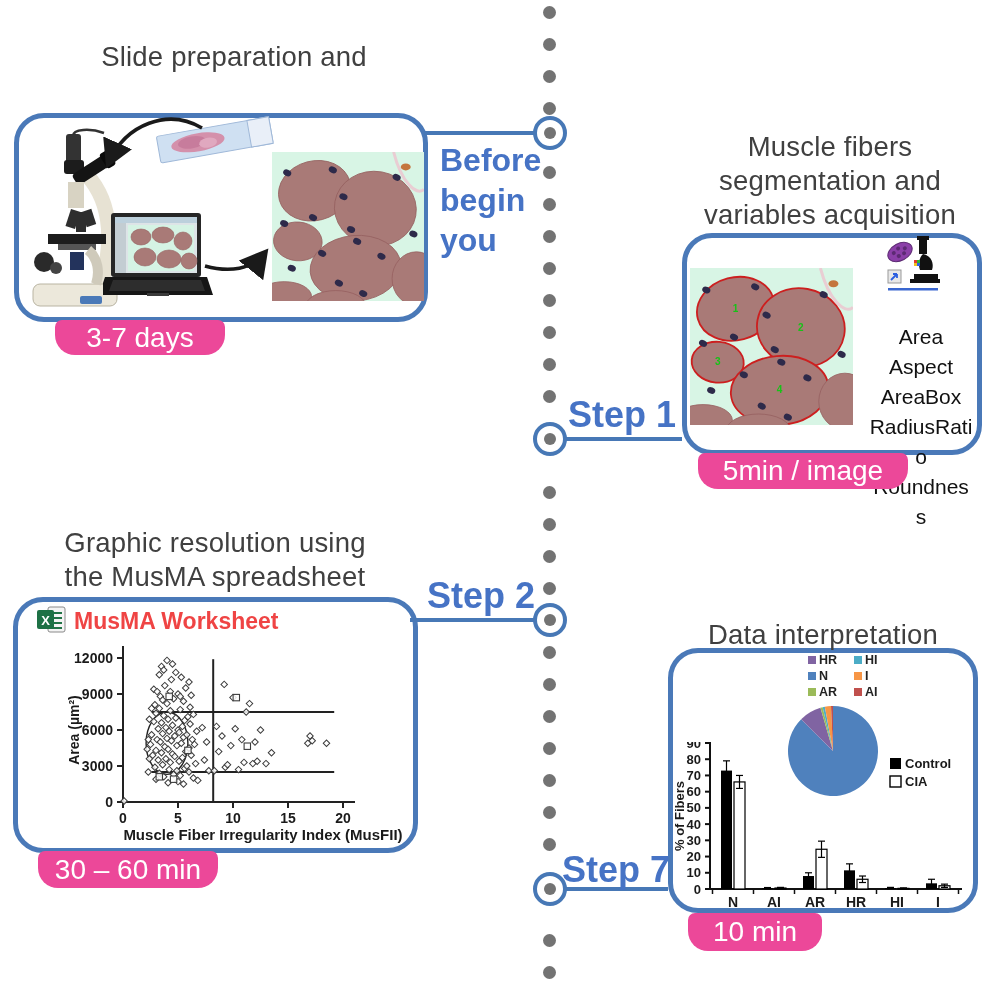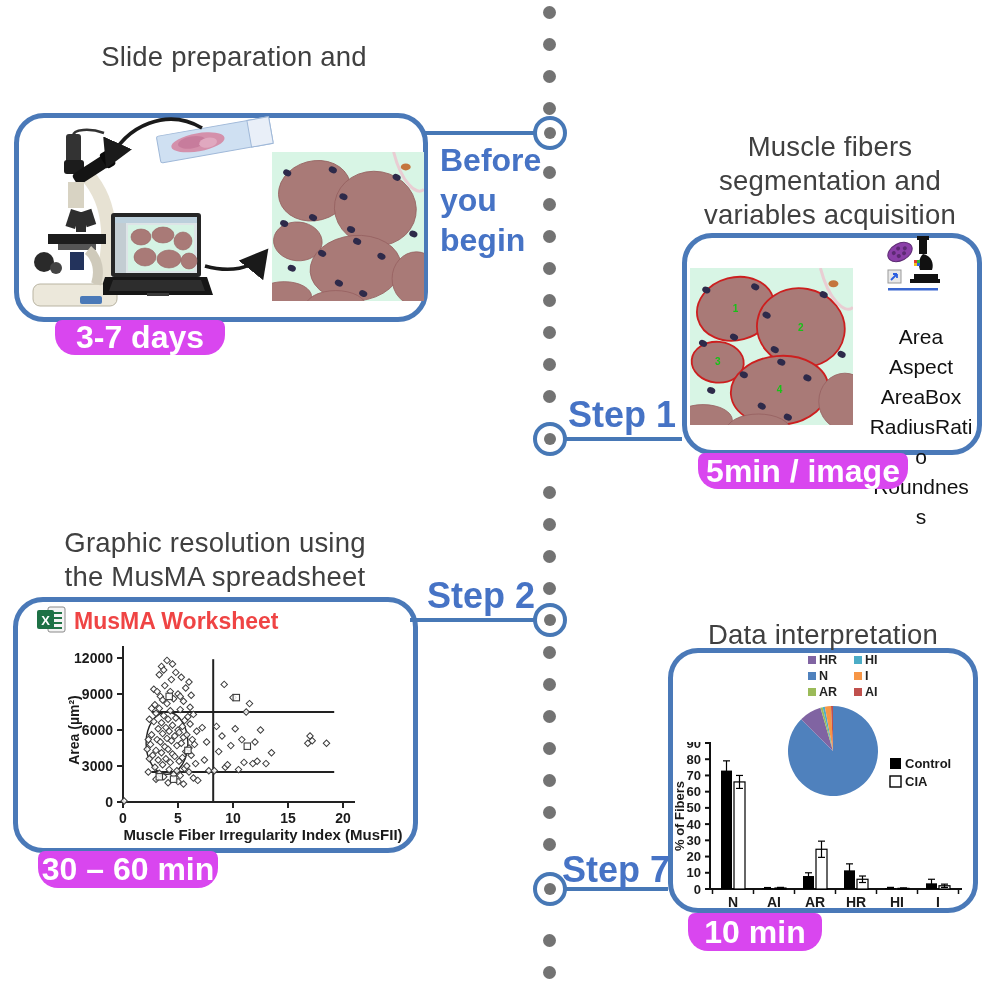--- a/index.html
+++ b/index.html
@@ -16,22 +16,22 @@
     border:5px solid #4a79b8;border-radius:30px;
     box-sizing:border-box;z-index:2;
   }
   
   .title{
     position:absolute;text-align:center;color:#404040;
     font-size:27.5px;line-height:34px;letter-spacing:0.2px;z-index:3;margin-top:20px;
   }
   
   .badge{
-    position:absolute;background:#d946ef;color:#ffffff;
-    font-weight:bold;font-size:32px;text-align:center;
+    position:absolute;background:#ec4899;color:#ffffff;
+    font-weight:normal;font-size:28px;text-align:center;
     border-radius:7px 7px 20px 20px;z-index:6;
     display:flex;align-items:center;justify-content:center;
     box-sizing:border-box;
   }
   
   .steplabel{
     position:absolute;color:#4673c5;font-weight:bold;font-size:36px;z-index:5;
     white-space:nowrap;
   }
   .before{
@@ -113,22 +113,22 @@
   </div>
 <div class="node" style="left:533px;top:603px;">
     <span class="innerdot"></span>
   </div>
 <div class="node" style="left:533px;top:872px;">
     <span class="innerdot"></span>
   </div>
 
 <div class="before" style="left:440px;top:140px;">
   <div>Before</div>
+  <div>begin</div>
   <div>you</div>
-  <div>begin</div>
 </div>
 <div class="steplabel" style="left:568px;top:394px;">Step 1</div>
 <div class="steplabel" style="left:427px;top:575px;">Step 2</div>
 <div class="steplabel" style="left:562px;top:849px;">Step 7</div>
 
 <div class="title" style="left:30px;top:20px;width:408px;">
   <div>Slide preparation and</div>
 </div>
 <div class="panel" style="left:14px;top:113px;width:414px;height:209px;"></div>
 <div class="badge" style="left:55px;top:320px;width:170px;height:35px;">3-7 days</div>

